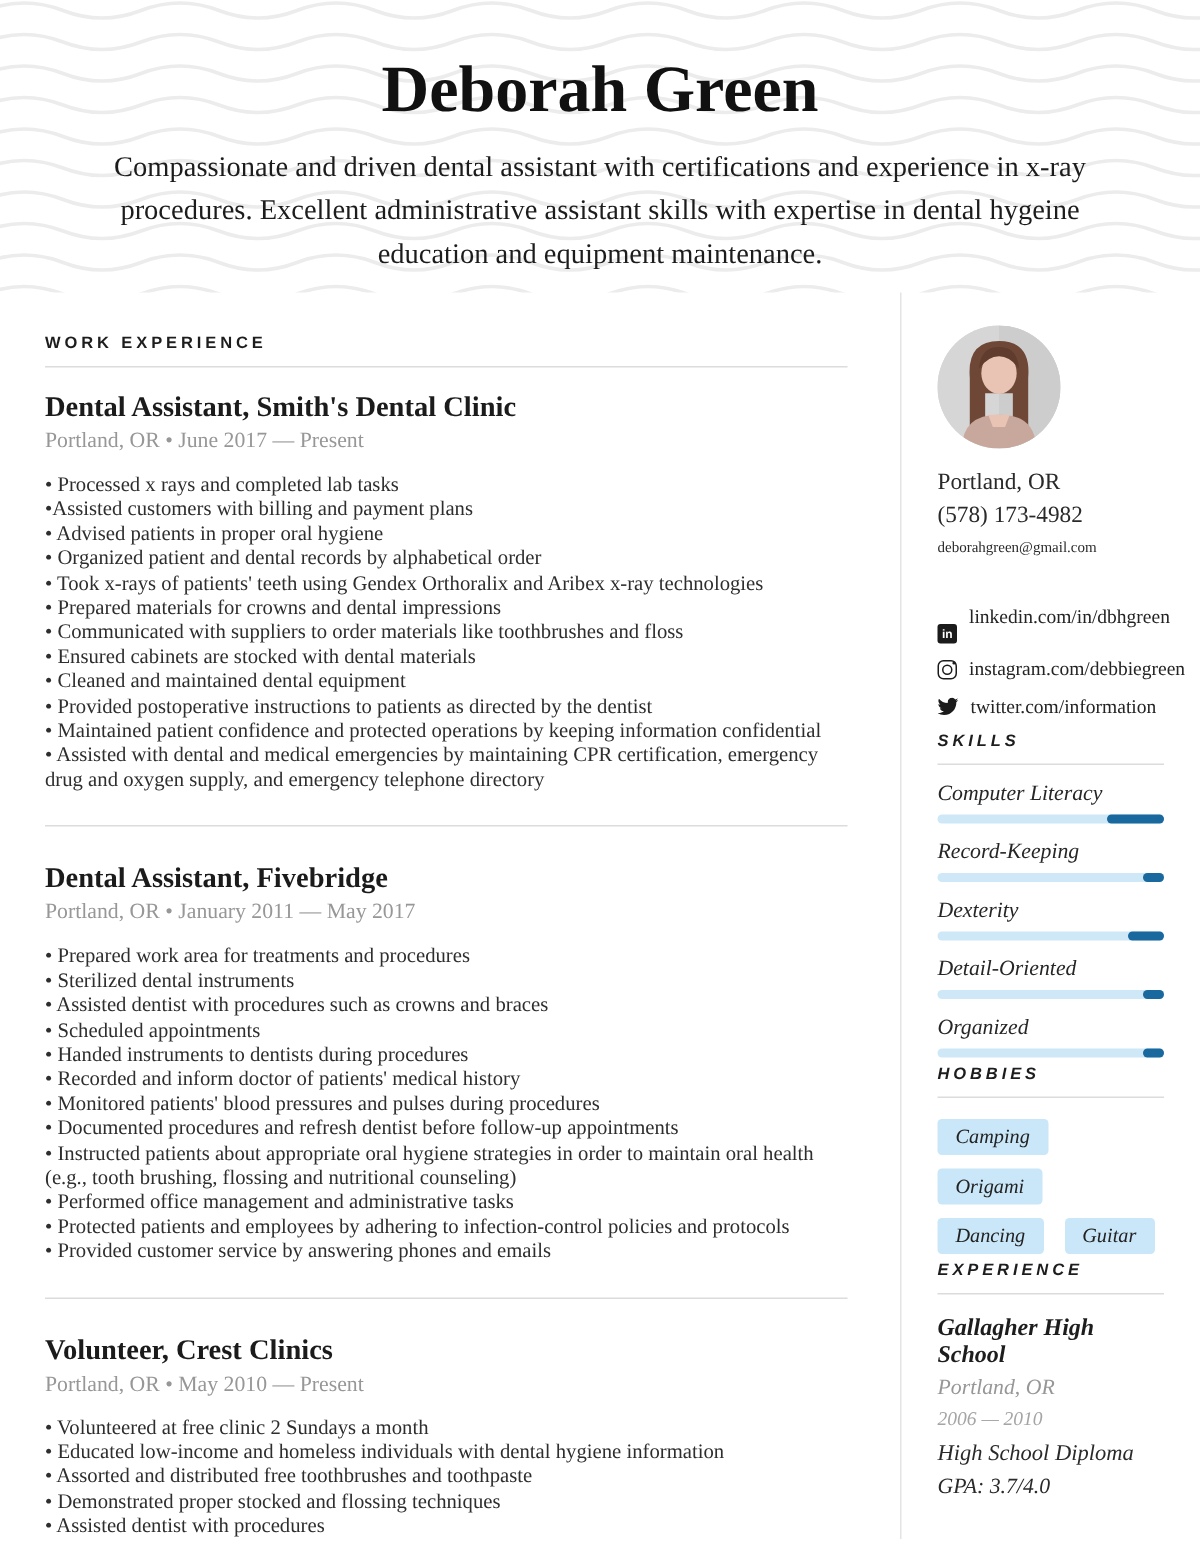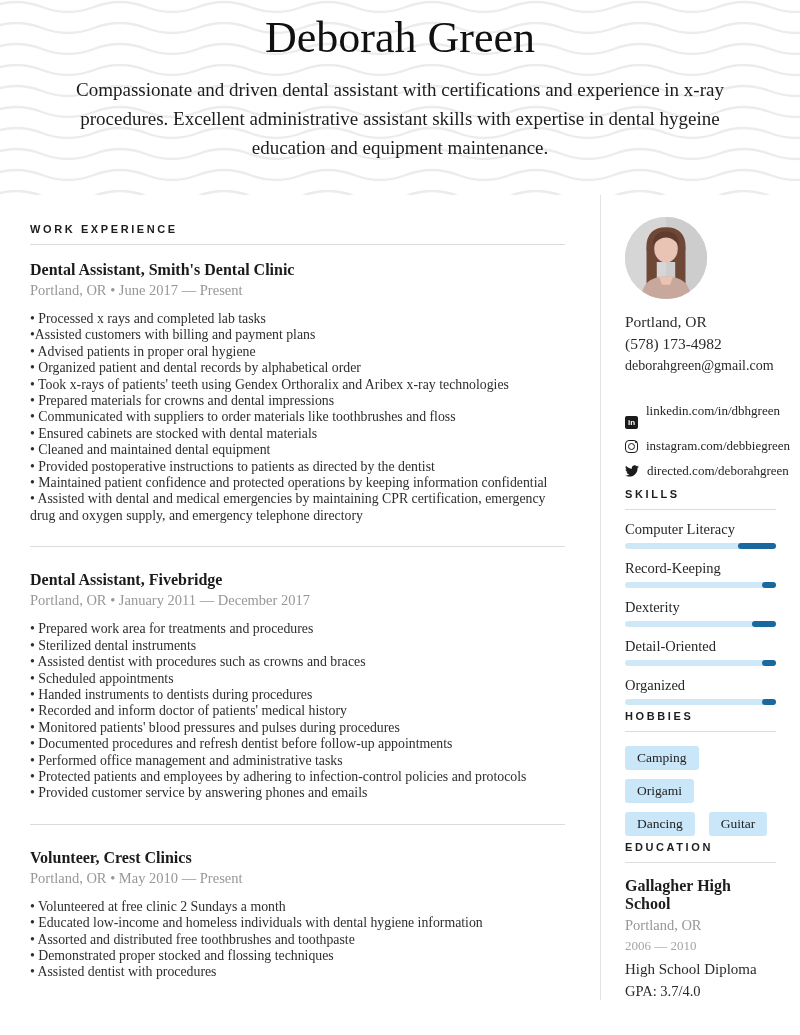--- a/index.html
+++ b/index.html
@@ -15,56 +15,56 @@
   }
   *{box-sizing:border-box;margin:0;padding:0;}
   html,body{background:#ffffff;}
   body{font-family:"Liberation Serif","DejaVu Serif",serif;color:var(--ink);}
   .page{position:relative;width:800px;height:1035px;background:#fff;overflow:hidden;}
 
   
   .hero{position:relative;height:195px;text-align:center;}
   .hero svg.waves{position:absolute;top:0;left:0;}
   .hero-content{position:relative;}
-  .candidate-name{font-size:44px;font-weight:normal;letter-spacing:0;padding-top:12px;color:#111;}
+  .candidate-name{font-size:44px;font-weight:bold;letter-spacing:0;padding-top:34px;color:#111;}
   .summary{margin:12px auto 0;width:690px;font-size:19px;line-height:29px;color:#1c1c1c;}
 
   
   .columns{display:flex;align-items:stretch;}
   .main-col{width:600px;padding:28px 35px 0 30px;}
   .side-col{width:200px;border-left:1px solid var(--side-rule);padding:22px 24px 0 24px;min-height:800px;}
 
   .section-label{font-family:"Liberation Sans","DejaVu Sans",sans-serif;font-size:11px;font-weight:bold;letter-spacing:2.6px;color:#1d1d1d;}
   .rule{border:none;border-top:1px solid var(--rule);height:0;margin-top:9px;}
 
   
   .job{margin-top:16px;}
-  .job-title{font-size:16px;font-weight:bold;color:#1b1b1b;}
+  .job-title{font-size:19px;font-weight:bold;color:#1b1b1b;}
   .job-meta{font-size:14.5px;color:var(--gray);margin-top:3px;}
   .bullets{margin-top:12px;}
   .bullets p{font-size:13.8px;line-height:16.4px;color:var(--ink-soft);}
   .job-divider{border:none;border-top:1px solid var(--rule);margin:22px 0 24px 0;}
 
   
   .avatar{width:82px;height:82px;border-radius:50%;overflow:hidden;background:#d5d5d5;}
   .contact{margin-top:12px;}
   .contact .line{font-size:15.5px;line-height:22px;color:#2a2a2a;}
-  .contact .line.email{font-size:14px;font-family:Liberation Serif, serif;}
+  .contact .line.email{font-size:10px;font-family:Liberation Serif, serif;}
   .social{list-style:none;margin-top:16px;}
   .social li{display:flex;align-items:center;gap:8px;margin-bottom:9px;}
   .social .txt{font-size:13px;color:#242424;}
   .li-icon{width:13px;height:13px;background:#1b1b1b;border-radius:2px;color:#fff;
     font-family:"Liberation Sans",sans-serif;font-size:8px;font-weight:bold;
     display:flex;align-items:center;justify-content:center;flex:0 0 auto;margin-top:23px;}
   .ig-icon{width:13px;height:13px;border:1.6px solid #1b1b1b;border-radius:4px;position:relative;flex:0 0 auto;}
   .ig-icon::before{content:"";position:absolute;left:2.2px;top:2.2px;width:5px;height:5px;border:1.4px solid #1b1b1b;border-radius:50%;}
   .ig-icon::after{content:"";position:absolute;right:0.5px;top:0.5px;width:1.8px;height:1.8px;background:#1b1b1b;border-radius:50%;}
   .tw-icon{flex:0 0 auto;display:block;}
 
-  .side-section{margin-top:5px;}
+  .side-section{margin-top:5px;font-style:italic;}
   .skill{margin-top:11px;}
   .skill-name{font-size:14.5px;color:#262626;}
   .skill-bar{position:relative;margin-top:5px;height:6px;border-radius:3px;background:var(--accent-light);}
   .skill-handle{position:absolute;top:0;right:0;height:6px;border-radius:3px;background:var(--accent-dark);}
 
   .tags{display:flex;flex-wrap:wrap;gap:9px 14px;margin-top:14px;}
   .tag{background:var(--tag-bg);color:#222;font-size:13.5px;padding:4px 12px;border-radius:3px;}
 
   .edu-school{font-size:16px;font-weight:bold;color:#1d1d1d;margin-top:14px;}
   .edu-loc{font-size:14.5px;color:var(--gray);margin-top:4px;}
@@ -121,30 +121,31 @@
           <p>• Provided postoperative instructions to patients as directed by the dentist</p>
           <p>• Maintained patient confidence and protected operations by keeping information confidential</p>
           <p>• Assisted with dental and medical emergencies by maintaining CPR certification, emergency drug and oxygen supply, and emergency telephone directory</p>
         </div>
       </article>
 
       <hr class="job-divider">
 
       <article class="job">
         <h3 class="job-title">Dental Assistant, Fivebridge</h3>
-        <div class="job-meta">Portland, OR • January 2011 — December 2017</div>
+        <div class="job-meta">Portland, OR • January 2011 — May 2017</div>
         <div class="bullets">
           <p>• Prepared work area for treatments and procedures</p>
           <p>• Sterilized dental instruments</p>
           <p>• Assisted dentist with procedures such as crowns and braces</p>
           <p>• Scheduled appointments</p>
           <p>• Handed instruments to dentists during procedures</p>
           <p>• Recorded and inform doctor of patients' medical history</p>
           <p>• Monitored patients' blood pressures and pulses during procedures</p>
           <p>• Documented procedures and refresh dentist before follow-up appointments</p>
+          <p>• Instructed patients about appropriate oral hygiene strategies in order to maintain oral health (e.g., tooth brushing, flossing and nutritional counseling)</p>
           <p>• Performed office management and administrative tasks</p>
           <p>• Protected patients and employees by adhering to infection-control policies and protocols</p>
           <p>• Provided customer service by answering phones and emails</p>
         </div>
       </article>
 
       <hr class="job-divider">
 
       <article class="job">
         <h3 class="job-title">Volunteer, Crest Clinics</h3>
@@ -186,21 +187,21 @@
           <span class="txt">linkedin.com/in/dbhgreen</span>
         </li>
         <li>
           <span class="ig-icon"></span>
           <span class="txt">instagram.com/debbiegreen</span>
         </li>
         <li>
           <svg class="tw-icon" width="14" height="12" viewBox="0 0 24 20" aria-hidden="true">
             <path fill="#1b1b1b" d="M23.9 2.6c-.9.4-1.8.7-2.8.8 1-.6 1.8-1.6 2.2-2.7-1 .6-2 1-3.1 1.2C19.3.7 18 .1 16.6.1c-2.7 0-4.9 2.2-4.9 4.9 0 .4 0 .8.1 1.1C7.7 5.9 4.1 4 1.7 1c-.4.7-.7 1.6-.7 2.5 0 1.7.9 3.2 2.2 4.1-.8 0-1.6-.2-2.2-.6v.1c0 2.4 1.7 4.4 3.9 4.8-.4.1-.8.2-1.3.2-.3 0-.6 0-.9-.1.6 2 2.4 3.4 4.6 3.4-1.7 1.3-3.8 2.1-6.1 2.1-.4 0-.8 0-1.2-.1 2.2 1.4 4.8 2.2 7.5 2.2 9.1 0 14-7.5 14-14v-.6c1-.7 1.8-1.6 2.4-2.4z"></path>
           </svg>
-          <span class="txt">directed.com/deborahgreen</span>
+          <span class="txt">twitter.com/information</span>
         </li>
       </ul>
 
       <section class="side-section">
         <h2 class="section-label">SKILLS</h2>
         <hr class="rule">
         <div class="skill">
           <div class="skill-name">Computer Literacy</div>
           <div class="skill-bar">
               <span class="skill-handle" style="left: 75%;"></span>
@@ -237,21 +238,21 @@
         <hr class="rule">
         <div class="tags">
           <span class="tag">Camping</span>
           <span class="tag">Origami</span>
           <span class="tag">Dancing</span>
           <span class="tag">Guitar</span>
         </div>
       </section>
 
       <section class="side-section">
-        <h2 class="section-label">EDUCATION</h2>
+        <h2 class="section-label">EXPERIENCE</h2>
         <hr class="rule">
         <div class="edu-school">Gallagher High School</div>
         <div class="edu-loc">Portland, OR</div>
         <div class="edu-dates">2006 — 2010</div>
         <div class="edu-degree">High School Diploma</div>
         <div class="edu-gpa">GPA: 3.7/4.0</div>
       </section>
 
     </aside>
   </div>

